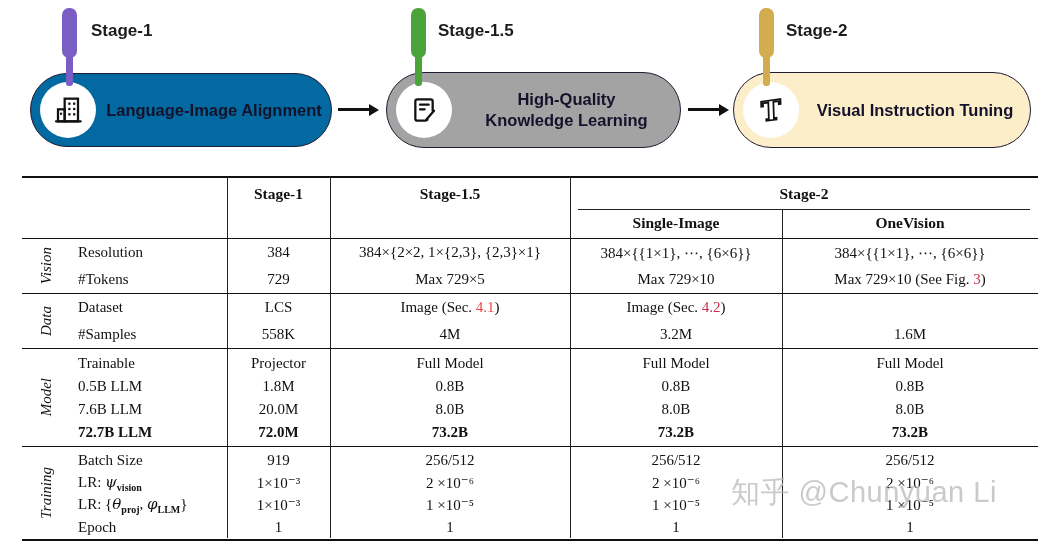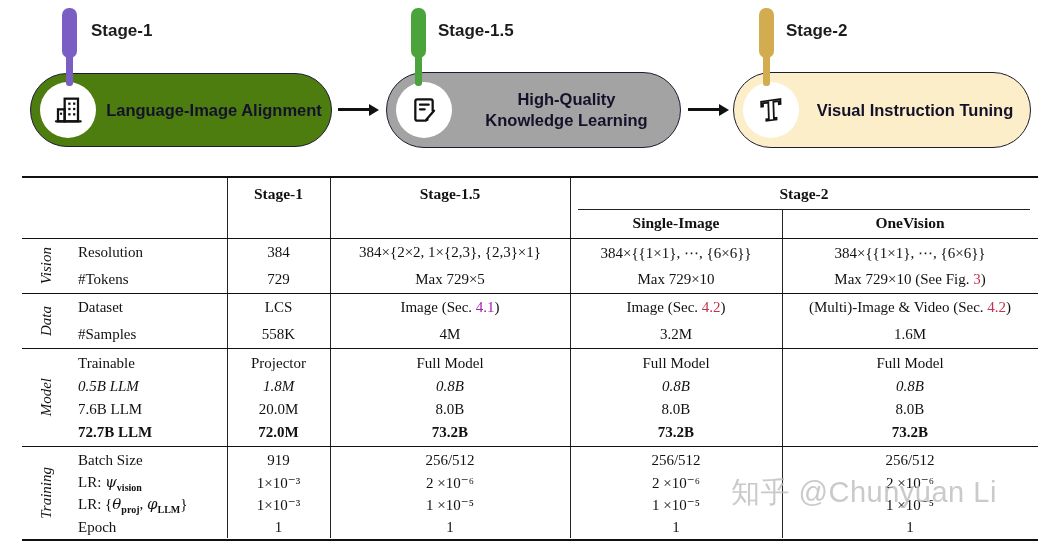--- a/index.html
+++ b/index.html
@@ -57,21 +57,21 @@
 </head>
 <body>
 
 <div class="diagram">
 
   <div class="pin" style="left:62px;top:8px;">
     <div class="head" style="background: rgb(123, 94, 196);"></div>
     <div class="stem" style="background: rgb(123, 94, 196);"></div>
   </div>
   <div class="pin-label" style="left:91px;top:21px;">Stage-1</div>
-  <div class="pill" style="left: 30px; top: 73px; width: 300px; height: 72px; background: #4d7c0f;">
+  <div class="pill" style="left: 30px; top: 73px; width: 300px; height: 72px; background: #0369a1;">
     <div class="circ">
       <svg width="32" height="32" viewBox="0 0 24 24" fill="none" stroke="#111" stroke-width="1.7" stroke-linecap="round">
         <rect x="9.5" y="3.5" width="10" height="17"></rect>
         <rect x="4.5" y="11.5" width="5" height="9"></rect>
         <line x1="3" y1="20.5" x2="21.5" y2="20.5"></line>
         <rect x="12.2" y="6.4" width="1.7" height="1.7" fill="#111" stroke="none"></rect>
         <rect x="15.8" y="6.4" width="1.7" height="1.7" fill="#111" stroke="none"></rect>
         <rect x="12.2" y="10.4" width="1.7" height="1.7" fill="#111" stroke="none"></rect>
         <rect x="15.8" y="10.4" width="1.7" height="1.7" fill="#111" stroke="none"></rect>
         <rect x="12.2" y="14.4" width="1.7" height="1.7" fill="#111" stroke="none"></rect>
@@ -163,23 +163,22 @@
     <div class="vl a"></div>
       <div class="vl b"></div>
       <div class="vl c"></div>
       <div class="vl d"></div>
     <div class="glab">
         <span>Data</span>
       </div>
     <div class="row" style="height:27px;">
       <span class="lab bold">Dataset</span>
       <span class="cell cv1">LCS</span>
-      <span class="cell cv2"><span>Image (Sec. </span><span class="ref" style="color: #a21caf;">4.1</span><span>)</span></span>
+      <span class="cell cv2"><span>Image (Sec. </span><span class="ref" style="color: #ef4444;">4.1</span><span>)</span></span>
       <span class="cell cv3"><span>Image (Sec. </span><span class="ref" style="color: rgb(197, 48, 75);">4.2</span><span>)</span></span>
-      <span class="cell cv4"><span>(Multi)-Image &amp; Video (Sec. </span><span class="ref" style="color: rgb(197, 48, 75);">4.2</span><span>)</span></span>
     </div>
     <div class="row" style="height:27px;">
       <span class="lab">#Samples</span>
       <span class="cell cv1">558K</span>
       <span class="cell cv2">4M</span>
       <span class="cell cv3">3.2M</span>
       <span class="cell cv4">1.6M</span>
     </div>
   </div>
 
@@ -191,21 +190,21 @@
     <div class="glab">
         <span>Model</span>
       </div>
     <div class="row" style="height:24px;">
       <span class="lab bold">Trainable</span>
       <span class="cell cv1">Projector</span>
       <span class="cell cv2">Full Model</span>
       <span class="cell cv3">Full Model</span>
       <span class="cell cv4">Full Model</span>
     </div>
-    <div class="row" style="height:23px;font-style:italic;">
+    <div class="row" style="height:23px;">
       <span class="lab">0.5B LLM</span>
       <span class="cell cv1">1.8M</span>
       <span class="cell cv2">0.8B</span>
       <span class="cell cv3">0.8B</span>
       <span class="cell cv4">0.8B</span>
     </div>
     <div class="row" style="height:23px;">
       <span class="lab">7.6B LLM</span>
       <span class="cell cv1">20.0M</span>
       <span class="cell cv2">8.0B</span>

